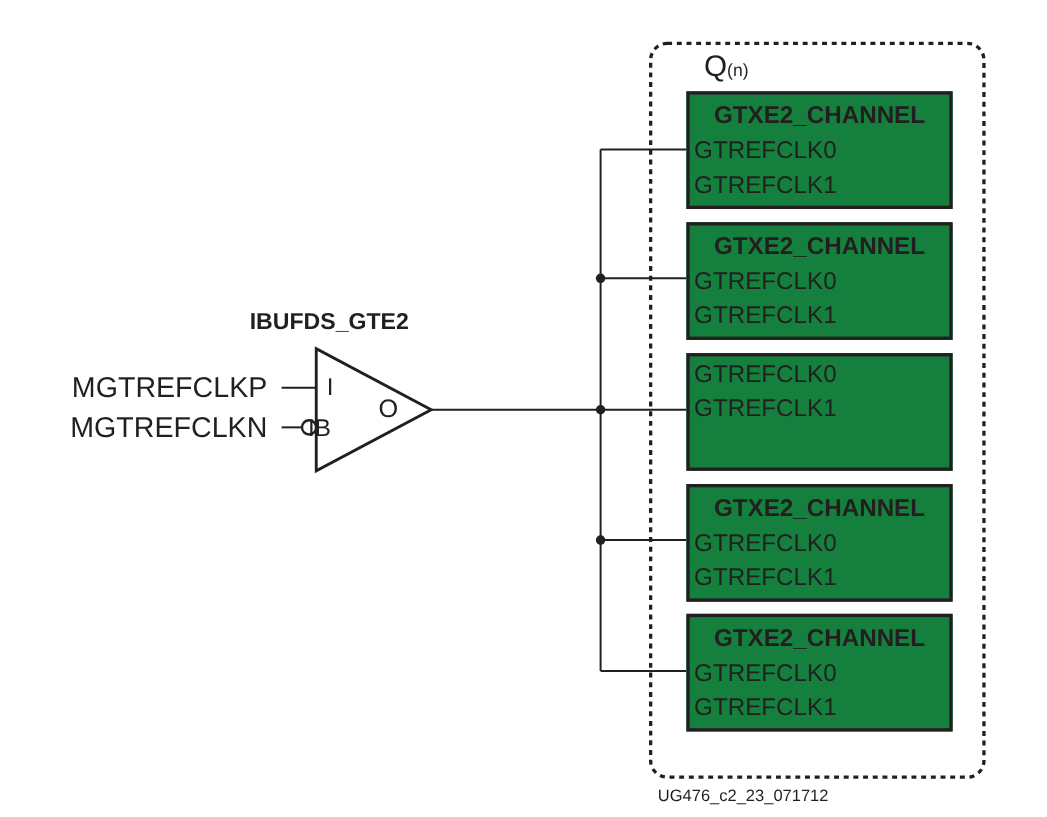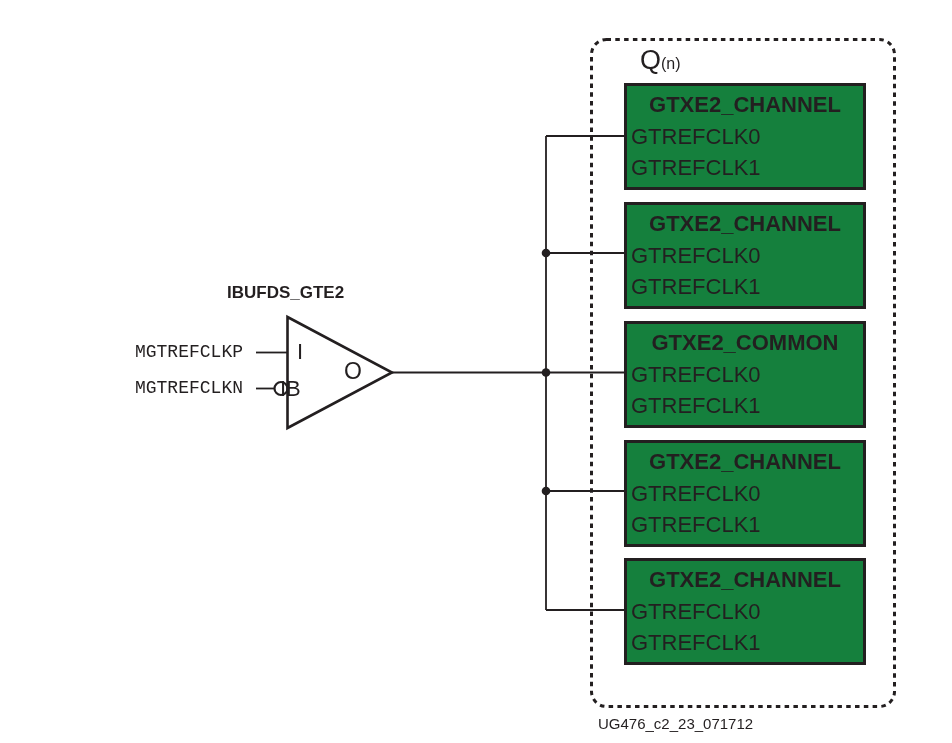--- a/index.html
+++ b/index.html
@@ -21,31 +21,30 @@
     left: 0;
     top: 0;
     width: 952px;
     height: 743px;
   }
   .abs { position: absolute; white-space: nowrap; }
 
   .ibufds-title {
     left: 227px;
     top: 281px;
-    font-size: 17px;
+    font-size: 21px;
     font-weight: bold;
     line-height: 24px;
   }
   .sig-label {
     left: 40px;
     width: 203px;
     text-align: right;
-    font-size: 18px;
+    font-size: 26px;
     line-height: 26px;
-    font-family: Liberation Mono, monospace;
   }
   .sig-p { top: 339px; }
   .sig-n { top: 375px; text-align: right; }
 
   .pin-label {
     font-size: 22px;
     line-height: 26px;
   }
   .pin-i  { left: 297px; top: 339px; }
   .pin-ib { left: 280px; top: 376px; }
@@ -144,21 +143,20 @@
     <div class="block-port">GTREFCLK1</div>
   </div>
 
   <div class="block" style="top:202px">
     <div class="block-title">GTXE2_CHANNEL</div>
     <div class="block-port">GTREFCLK0</div>
     <div class="block-port">GTREFCLK1</div>
   </div>
 
   <div class="block" style="top:321px">
-    <div class="block-title">GTXE2_COMMON</div>
     <div class="block-port">GTREFCLK0</div>
     <div class="block-port">GTREFCLK1</div>
   </div>
 
   <div class="block" style="top:440px">
     <div class="block-title">GTXE2_CHANNEL</div>
     <div class="block-port">GTREFCLK0</div>
     <div class="block-port">GTREFCLK1</div>
   </div>
 

